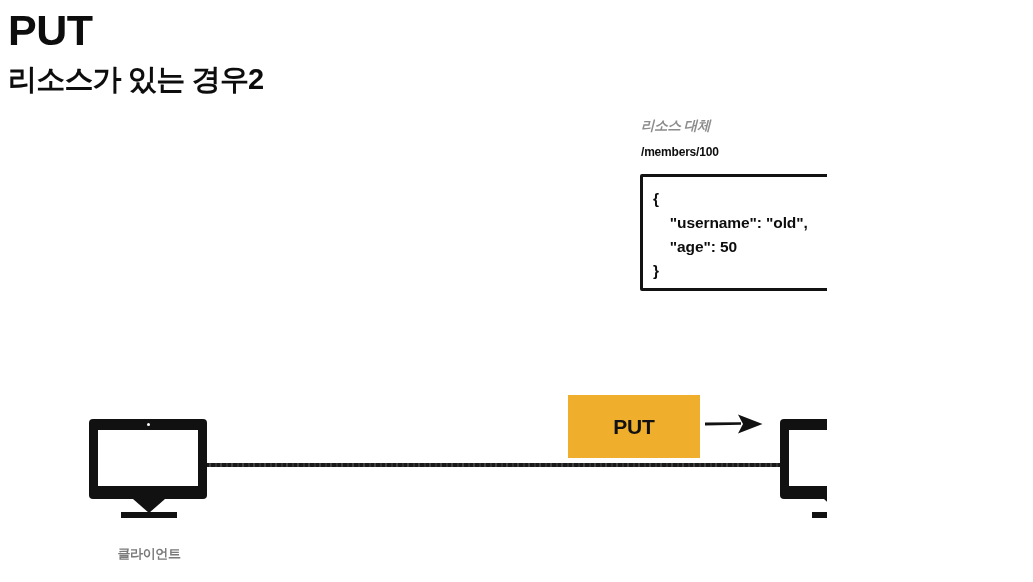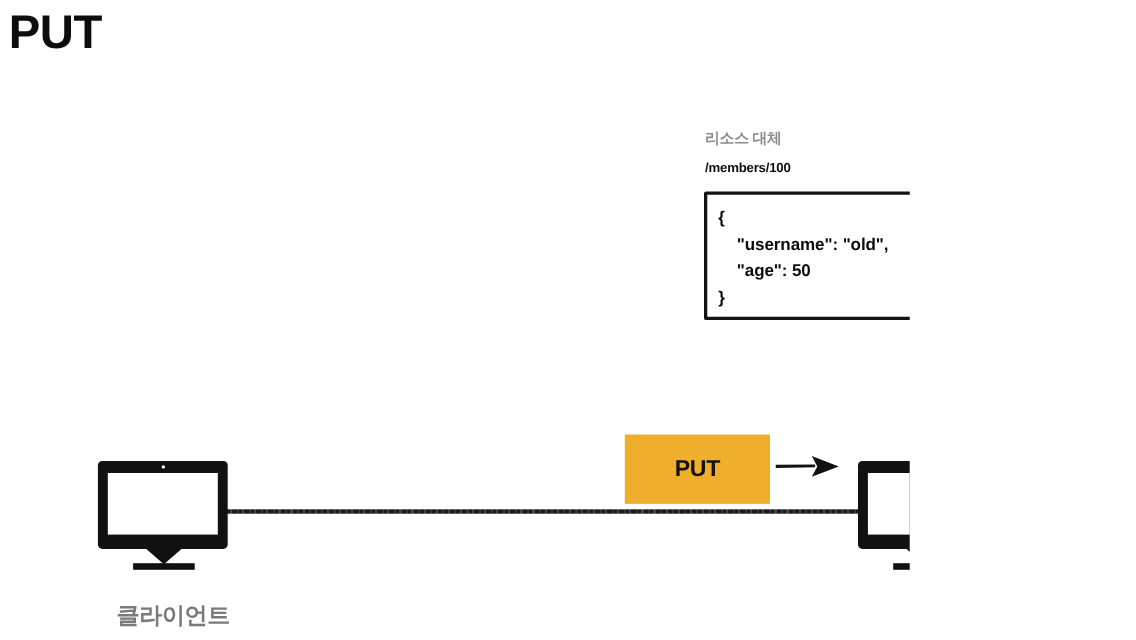--- a/index.html
+++ b/index.html
@@ -46,20 +46,21 @@
   
   .res-caption {
     position: absolute;
     left: 641px;
     top: 117px;
     font-size: 13.5px;
     font-weight: bold;
     color: #8c8c8c;
     letter-spacing: -0.3px;
     white-space: nowrap;
+    font-style: italic;
   }
   .res-path {
     position: absolute;
     left: 641px;
     top: 145px;
     font-size: 12px;
     font-weight: bold;
     color: #0d0d0d;
     letter-spacing: -0.2px;
     white-space: nowrap;
@@ -181,38 +182,39 @@
     border-top: 14px solid #111111;
   }
   .stand-base {
     width: 56px;
     height: 6px;
     margin: -1px auto 0 auto;
     background: #111111;
   }
   .node-label {
     margin-top: 27px;
-    text-align: right;
-    font-size: 21px;
+    text-align: center;
+    font-size: 13px;
     font-weight: bold;
     color: #7a7a7a;
     letter-spacing: -0.4px;
     white-space: nowrap;
   }
 
   #client-node { left: 89px; top: 419px; }
   #server-node { left: 780px; top: 419px; }
 </style>
 </head>
 <body>
 
 <div id="slide">
 
   <div class="title">PUT</div>
 
+  <div class="subtitle">리소스가 있는 경우2</div>
 
   <div class="res-caption">리소스 대체</div>
 
   <div class="res-path">/members/100</div>
 
   <div class="json-box">
     <div class="json-code">{
     "username": "old",
     "age": 50
 }</div>

